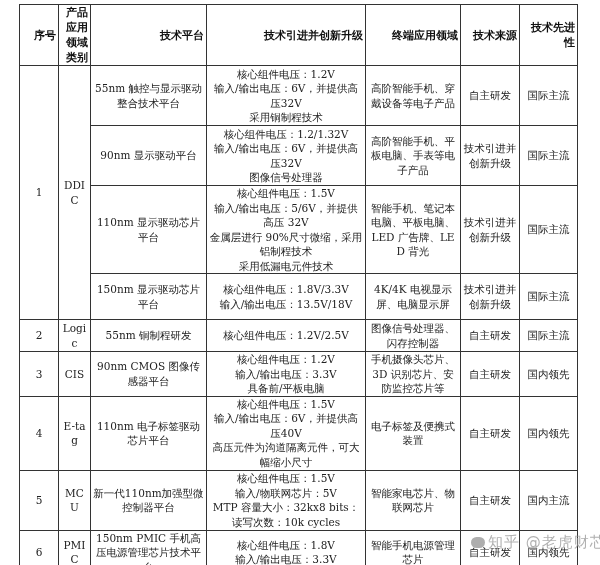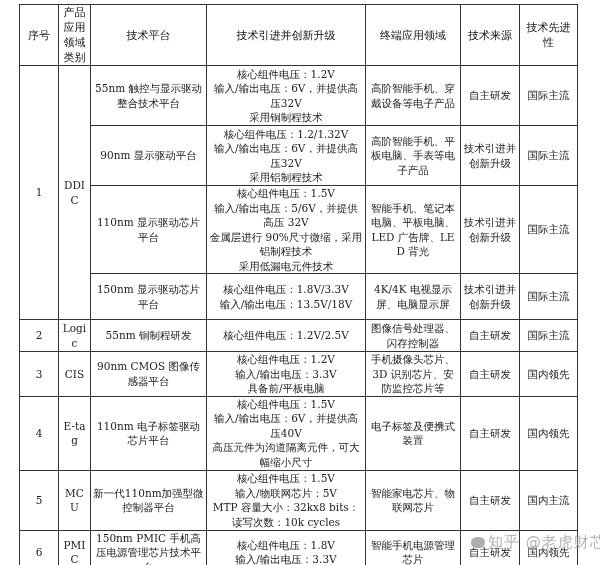--- a/index.html
+++ b/index.html
@@ -2,22 +2,22 @@
 <html><head>
 <meta charset="utf-8">
 <style>
   html, body { margin: 0; padding: 0; background: #ffffff; }
   body { width: 600px; height: 565px; position: relative; overflow: hidden;
          font-family: "DejaVu Serif", "Liberation Serif", serif; color: #222; }
   table.tech { position: absolute; left: 19px; top: 4px; border-collapse: collapse;
                table-layout: fixed; width: 558px; }
   table.tech td, table.tech th { border: 1.4px solid #333; padding: 0 2px; vertical-align: middle;
                font-size: 10.5px; line-height: 14.5px; word-break: break-all; }
-  table.tech th { font-family: "DejaVu Sans", "Liberation Sans", sans-serif; font-weight: normal;
-               font-size: 11px; line-height: 15px; text-align: center; color: #111; }
+  table.tech th { font-family: "DejaVu Sans", "Liberation Sans", sans-serif; font-weight: bold;
+               font-size: 11px; line-height: 15px; text-align: right; color: #111; }
   .c { text-align: center; }
   .l { text-align: center; }
   .params div { white-space: normal; }
   .watermark { position: absolute; left: 471px; top: 533px; font-family: "DejaVu Sans", sans-serif;
                font-size: 15px; color: rgba(150,150,150,0.75); letter-spacing: 1px;
                pointer-events: none; white-space: nowrap; }
   .wm-icon { display: inline-block; width: 14px; height: 11px; background: rgba(120,120,120,0.6);
              border-radius: 6px; margin-right: 3px; vertical-align: middle; }
 </style>
 </head>
@@ -57,21 +57,21 @@
       </td>
       <td class="l">高阶智能手机、穿戴设备等电子产品</td>
       <td class="c">自主研发</td>
       <td class="c">国际主流</td>
     </tr>
     <tr style="height:60px">
       <td class="l">90nm 显示驱动平台</td>
       <td class="l params">
         <div>核心组件电压：1.2/1.32V</div>
         <div>输入/输出电压：6V，并提供高压32V</div>
-        <div>采用铝制程技术</div>
+        <div>图像信号处理器</div>
       </td>
       <td class="l">高阶智能手机、平板电脑、手表等电子产品</td>
       <td class="c">技术引进并创新升级</td>
       <td class="c">国际主流</td>
     </tr>
     <tr style="height:87px">
       <td class="l">110nm 显示驱动芯片平台</td>
       <td class="l params">
         <div>核心组件电压：1.5V</div>
         <div>输入/输出电压：5/6V，并提供高压 32V</div>

